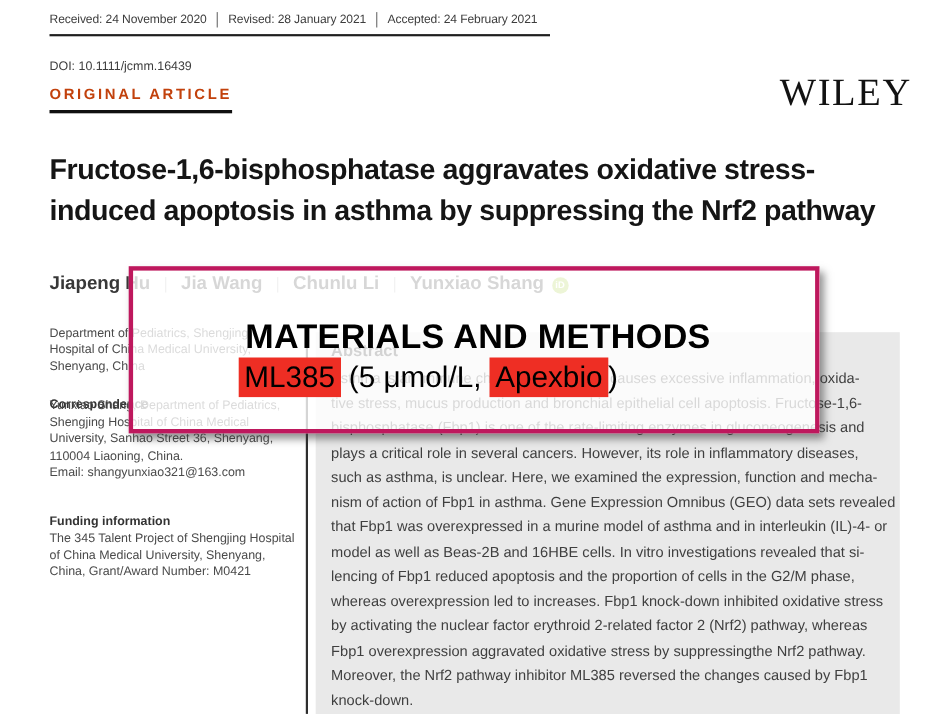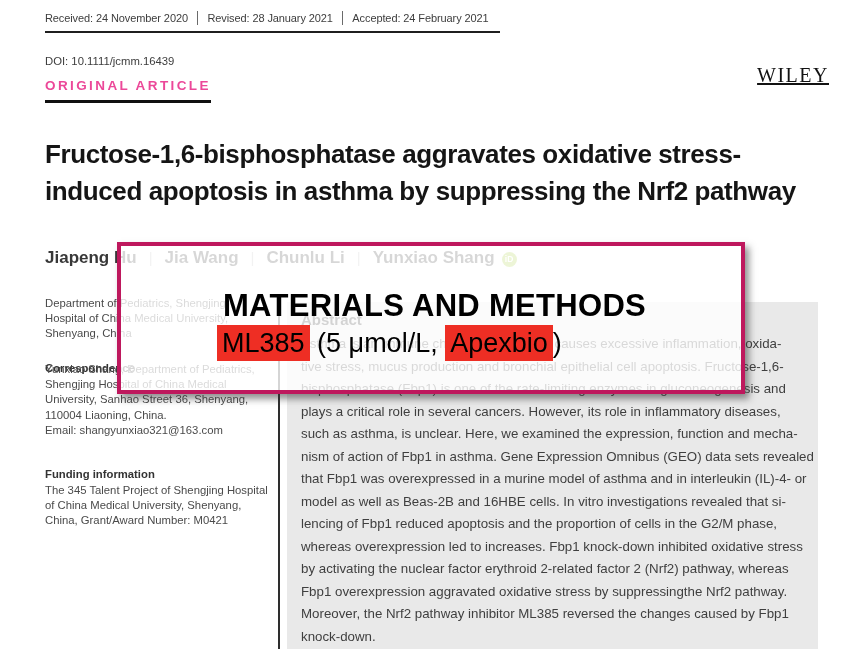--- a/index.html
+++ b/index.html
@@ -15,27 +15,27 @@
     position:absolute; left:45px; top:11px; width:455px;
     font-size:11px; color:#3d3d3d; letter-spacing:-0.1px;
     border-bottom:2px solid #1f1f1f; padding-bottom:6px;
     display:flex; align-items:center;
   }
   .vdiv { display:inline-block; width:1.5px; height:14px; background:#6a6a6a; margin:0 9px; }
   .doi { position:absolute; left:45px; top:55px; font-size:11.3px; color:#3d3d3d; }
 
   .article-type {
     position:absolute; left:45px; top:78px;
-    font-size:13.5px; font-weight:700; letter-spacing:2.4px; color:#ec4899;
+    font-size:13.5px; font-weight:700; letter-spacing:2.4px; color:#c2410c;
     border-bottom:3px solid #101010; padding-bottom:7px;
   }
   .wiley {
     position:absolute; right:36px; top:64px;
     font-family:"Liberation Serif","DejaVu Serif",serif;
-    font-size:20px; letter-spacing:1.5px; color:#121212; font-weight:500;text-decoration:underline;
+    font-size:35px; letter-spacing:1.5px; color:#121212; font-weight:500;
   }
 
   
   .title {
     position:absolute; left:45px; top:136px; width:790px;
     font-size:26px; line-height:37px; font-weight:700; color:#151515;
     letter-spacing:-0.4px;
   }
   .authors {
     position:absolute; left:45px; top:240px; width:700px;

